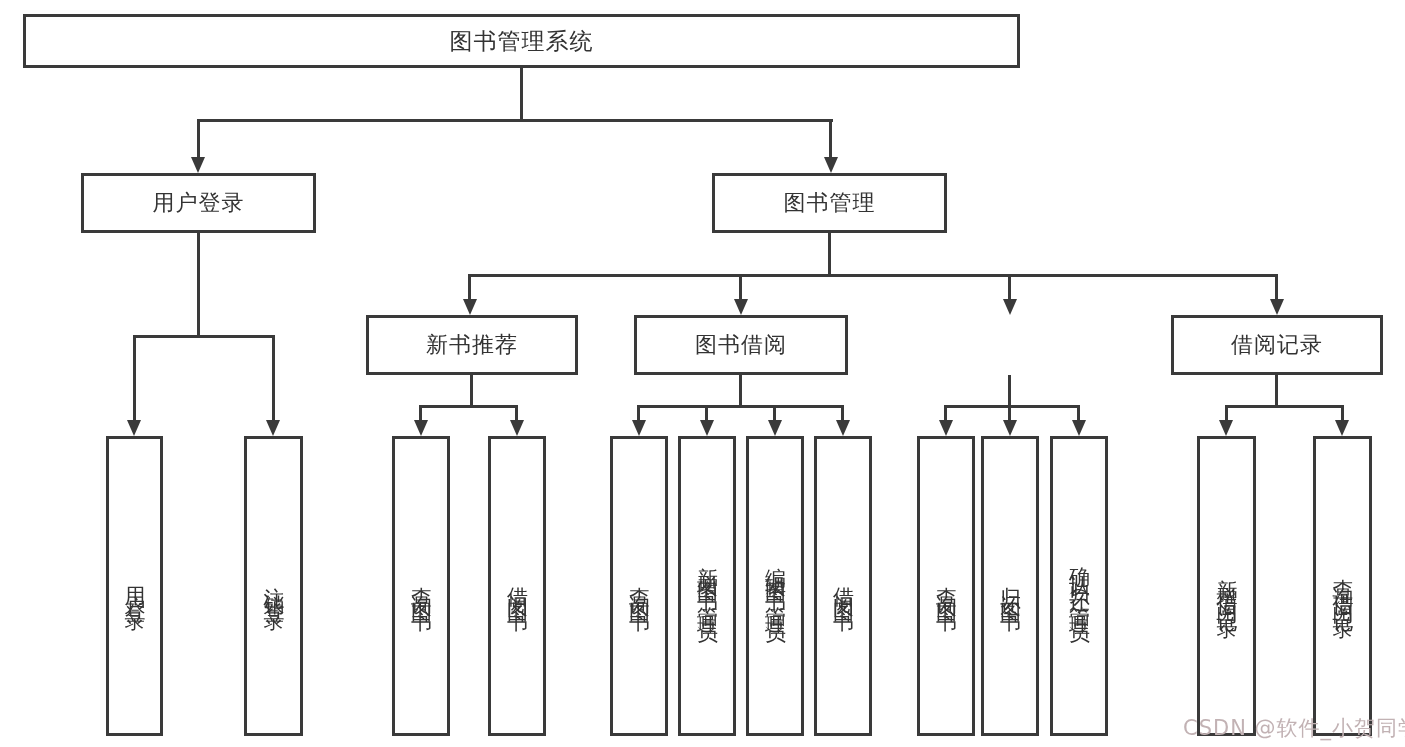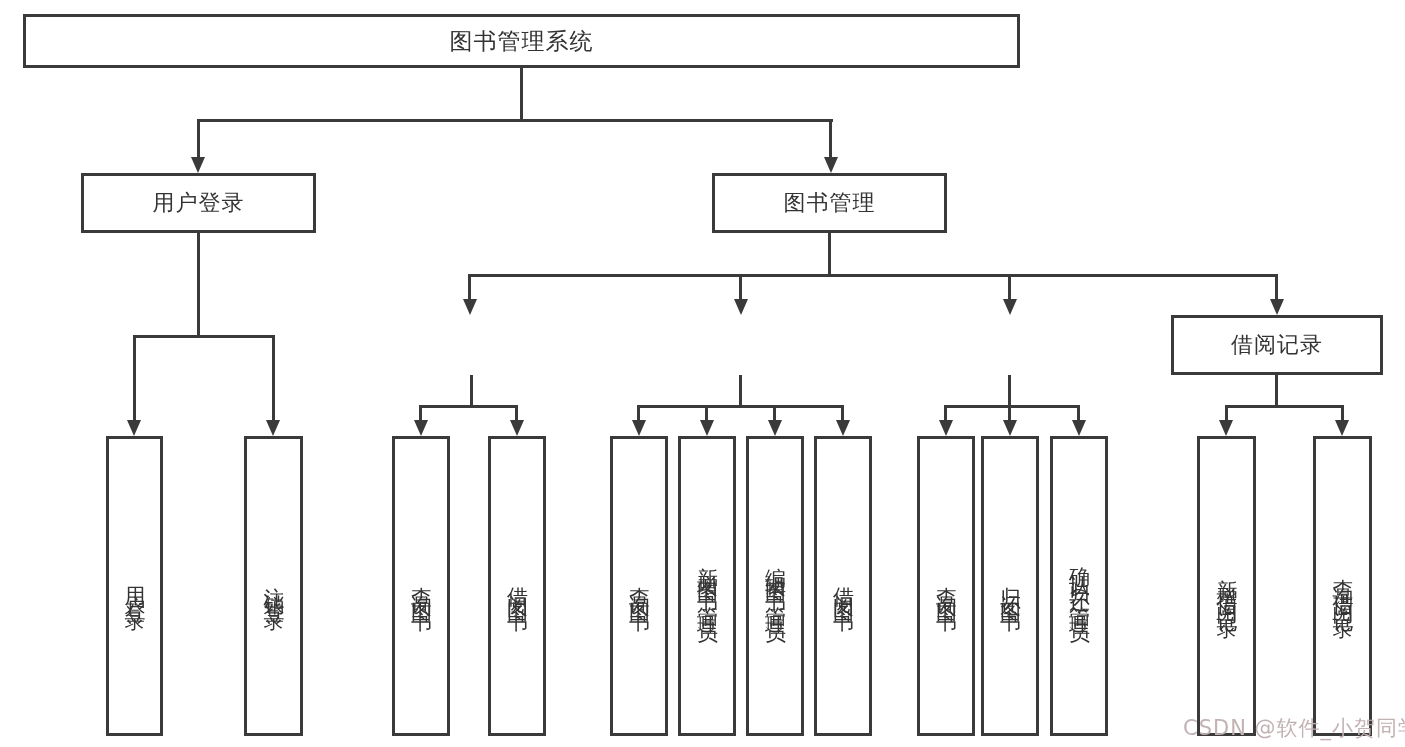--- a/index.html
+++ b/index.html
@@ -38,20 +38,26 @@
     <span>图书管理系统</span>
   </div>
 
   <div class="box hbox" style="left:81px;top:173px;width:235px;height:60px;">
     <span>用户登录</span>
   </div>
   <div class="box hbox" style="left:712px;top:173px;width:235px;height:60px;">
     <span>图书管理</span>
   </div>
 
+  <div class="box hbox" style="left:366px;top:315px;width:212px;height:60px;">
+    <span>新书推荐</span>
+  </div>
+  <div class="box hbox" style="left:634px;top:315px;width:214px;height:60px;">
+    <span>图书借阅</span>
+  </div>
   <div class="box hbox" style="left:1171px;top:315px;width:212px;height:60px;">
     <span>借阅记录</span>
   </div>
 
   <div class="box vbox" style="left:106px;top:436px;width:57px;height:300px;">
     <span>用户登录</span>
   </div>
   <div class="box vbox" style="left:244px;top:436px;width:59px;height:300px;">
     <span>注销登录</span>
   </div>

